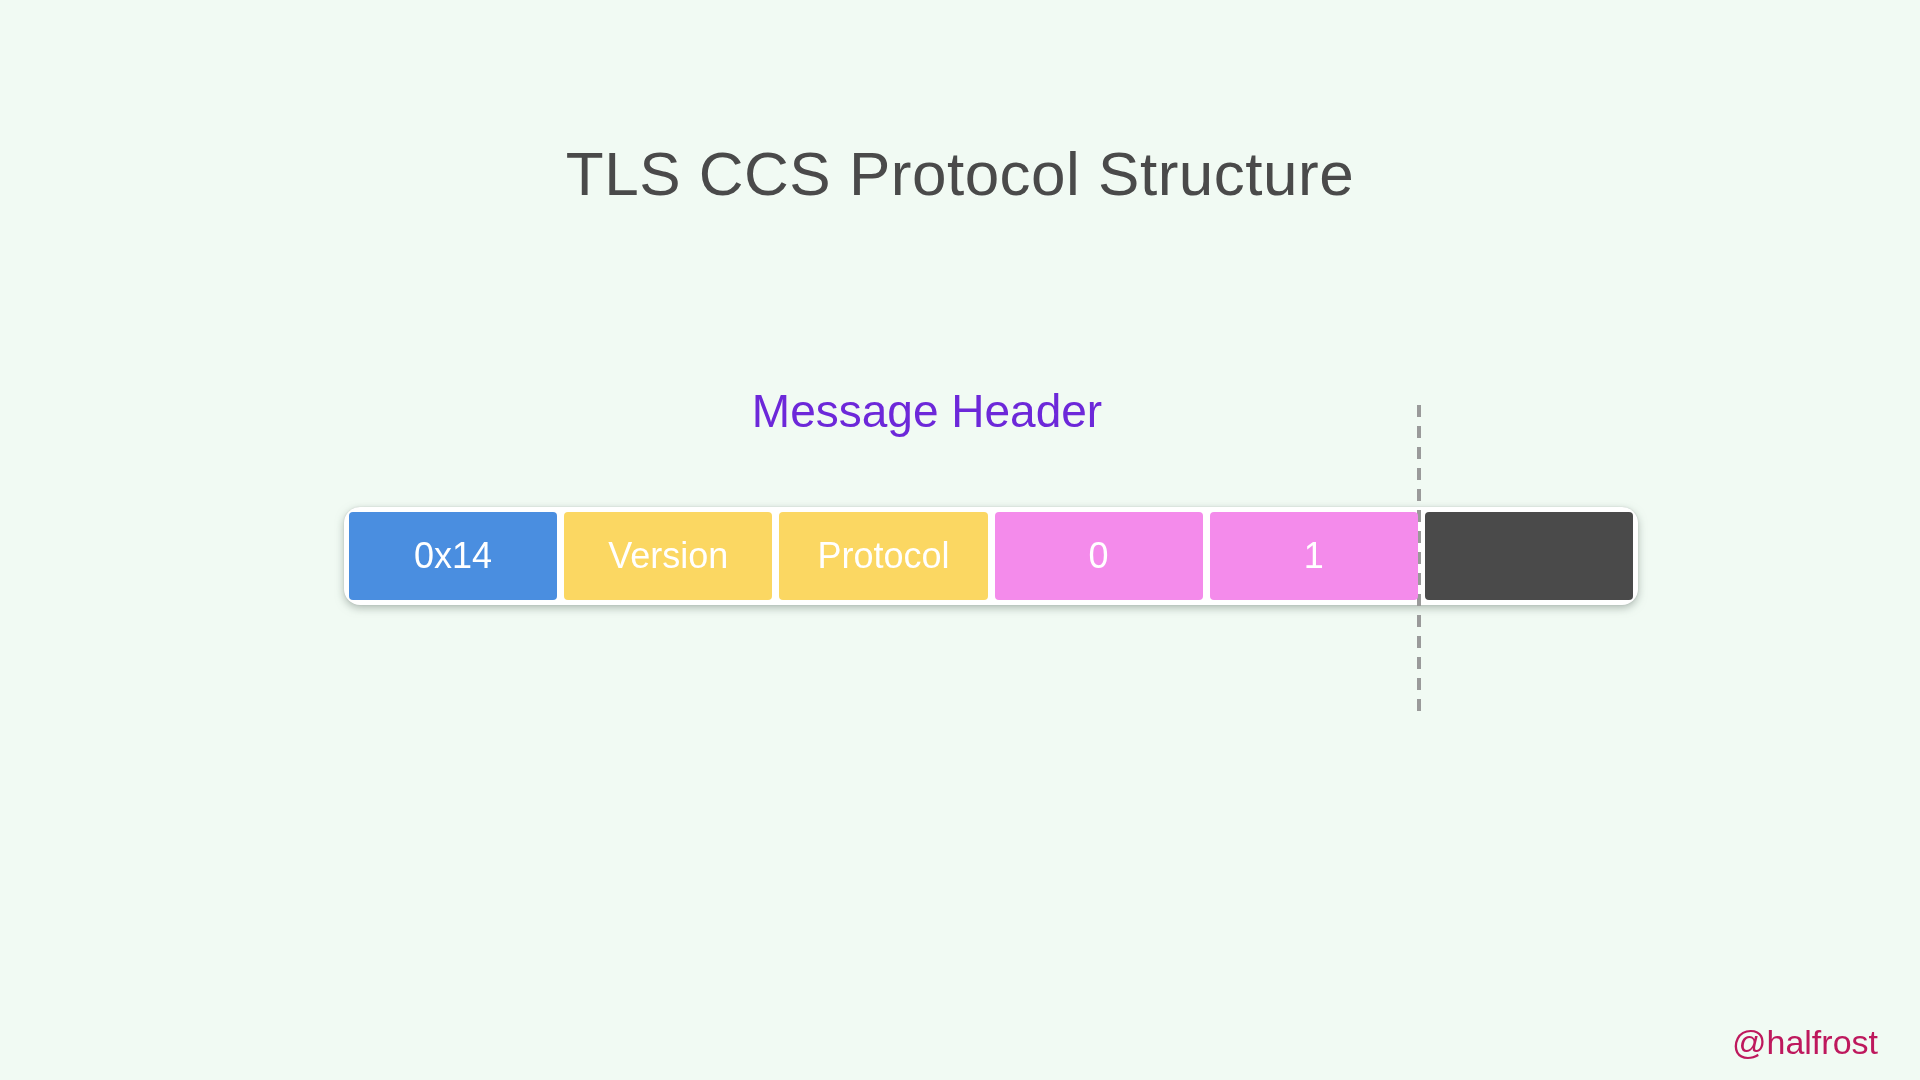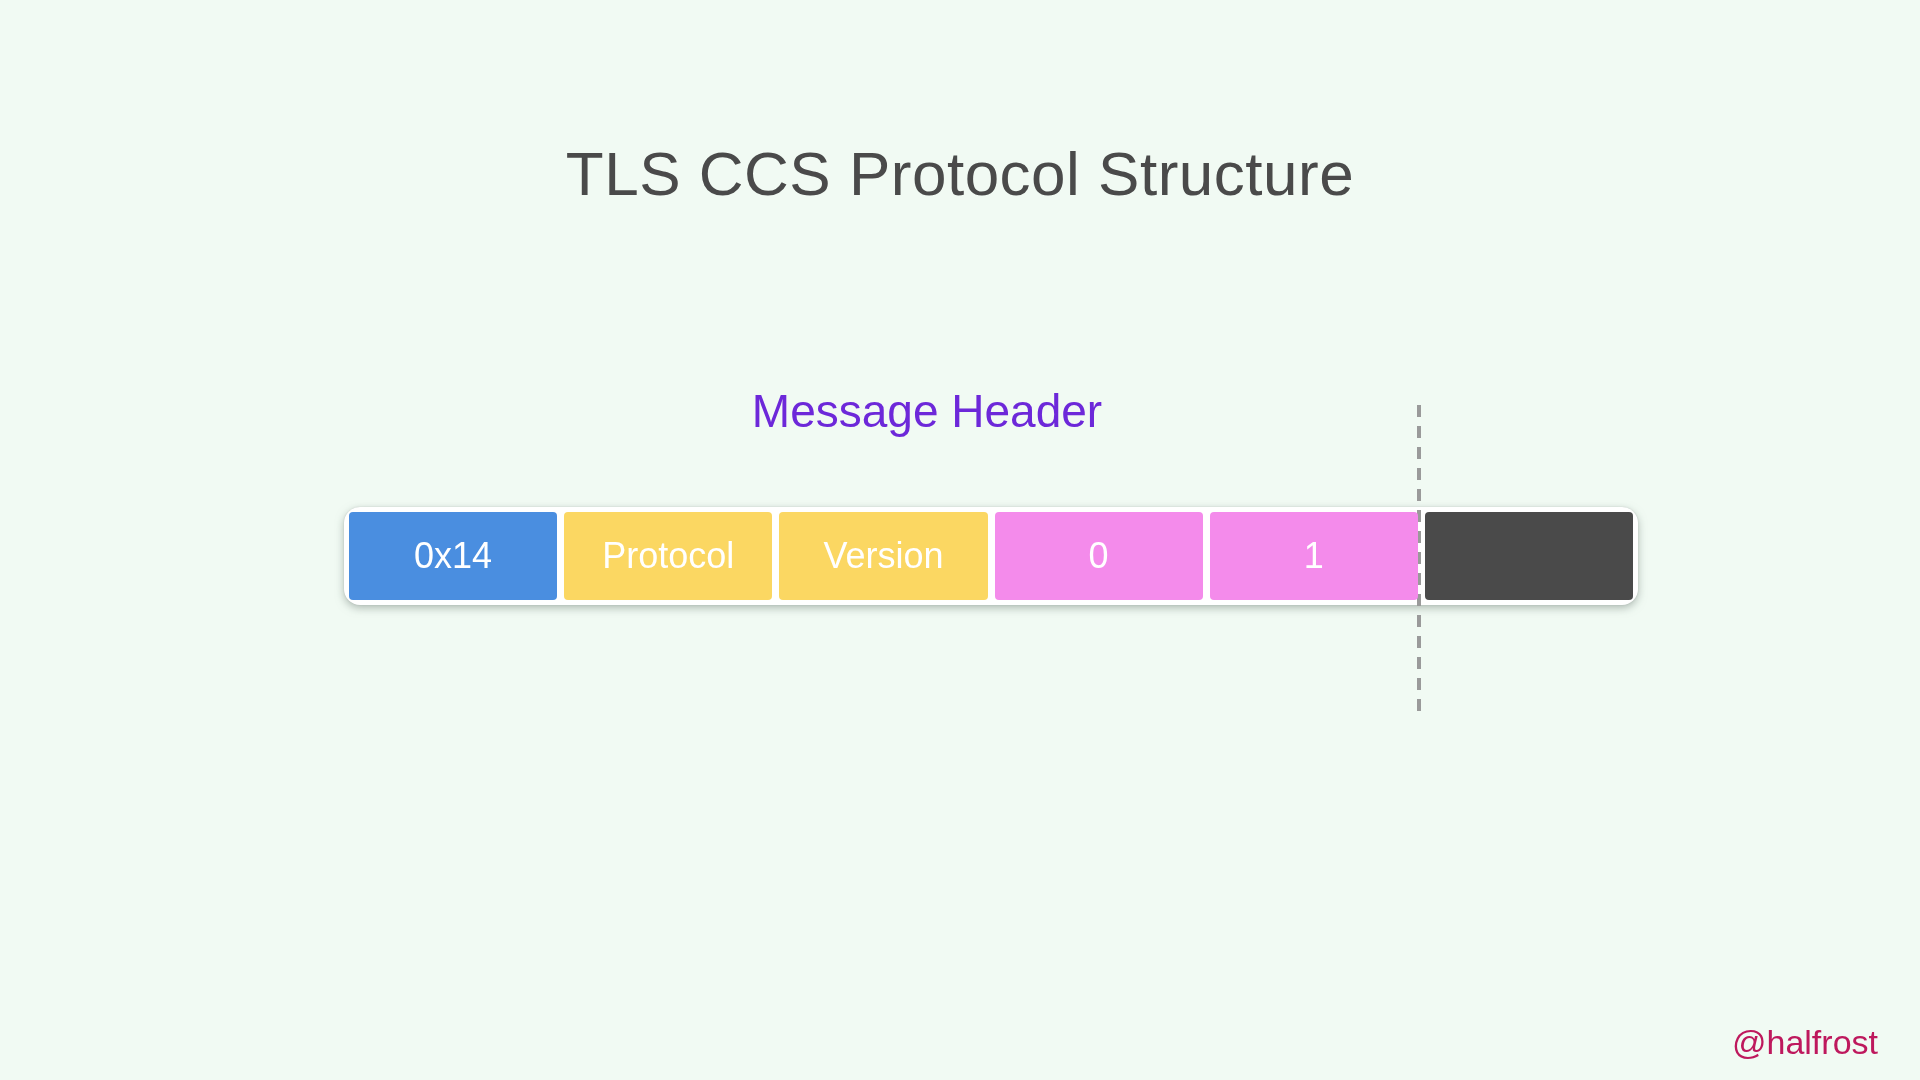--- a/index.html
+++ b/index.html
@@ -87,24 +87,24 @@
 <div class="page-title">TLS CCS Protocol Structure</div>
 
 <div class="group-label">Message Header</div>
 
 <div class="protocol-bar">
 
 <div class="segment" style="background: rgb(74, 142, 224); color: rgb(255, 255, 255);">
     <span>0x14</span>
   </div>
     <div class="segment" style="background: rgb(251, 215, 98); color: rgb(255, 255, 255);">
-    <span>Protocol</span>
+    <span>Version</span>
   </div>
     <div class="segment" style="background: rgb(251, 215, 98); color: rgb(255, 255, 255);">
-    <span>Version</span>
+    <span>Protocol</span>
   </div>
     <div class="segment" style="background: rgb(244, 139, 235); color: rgb(255, 255, 255);">
     <span>0</span>
   </div>
     <div class="segment" style="background: rgb(244, 139, 235); color: rgb(255, 255, 255);">
     <span>1</span>
   </div>
     <div class="segment" style="background: rgb(74, 74, 74); color: rgb(255, 255, 255);">
     <span></span>
   </div>

